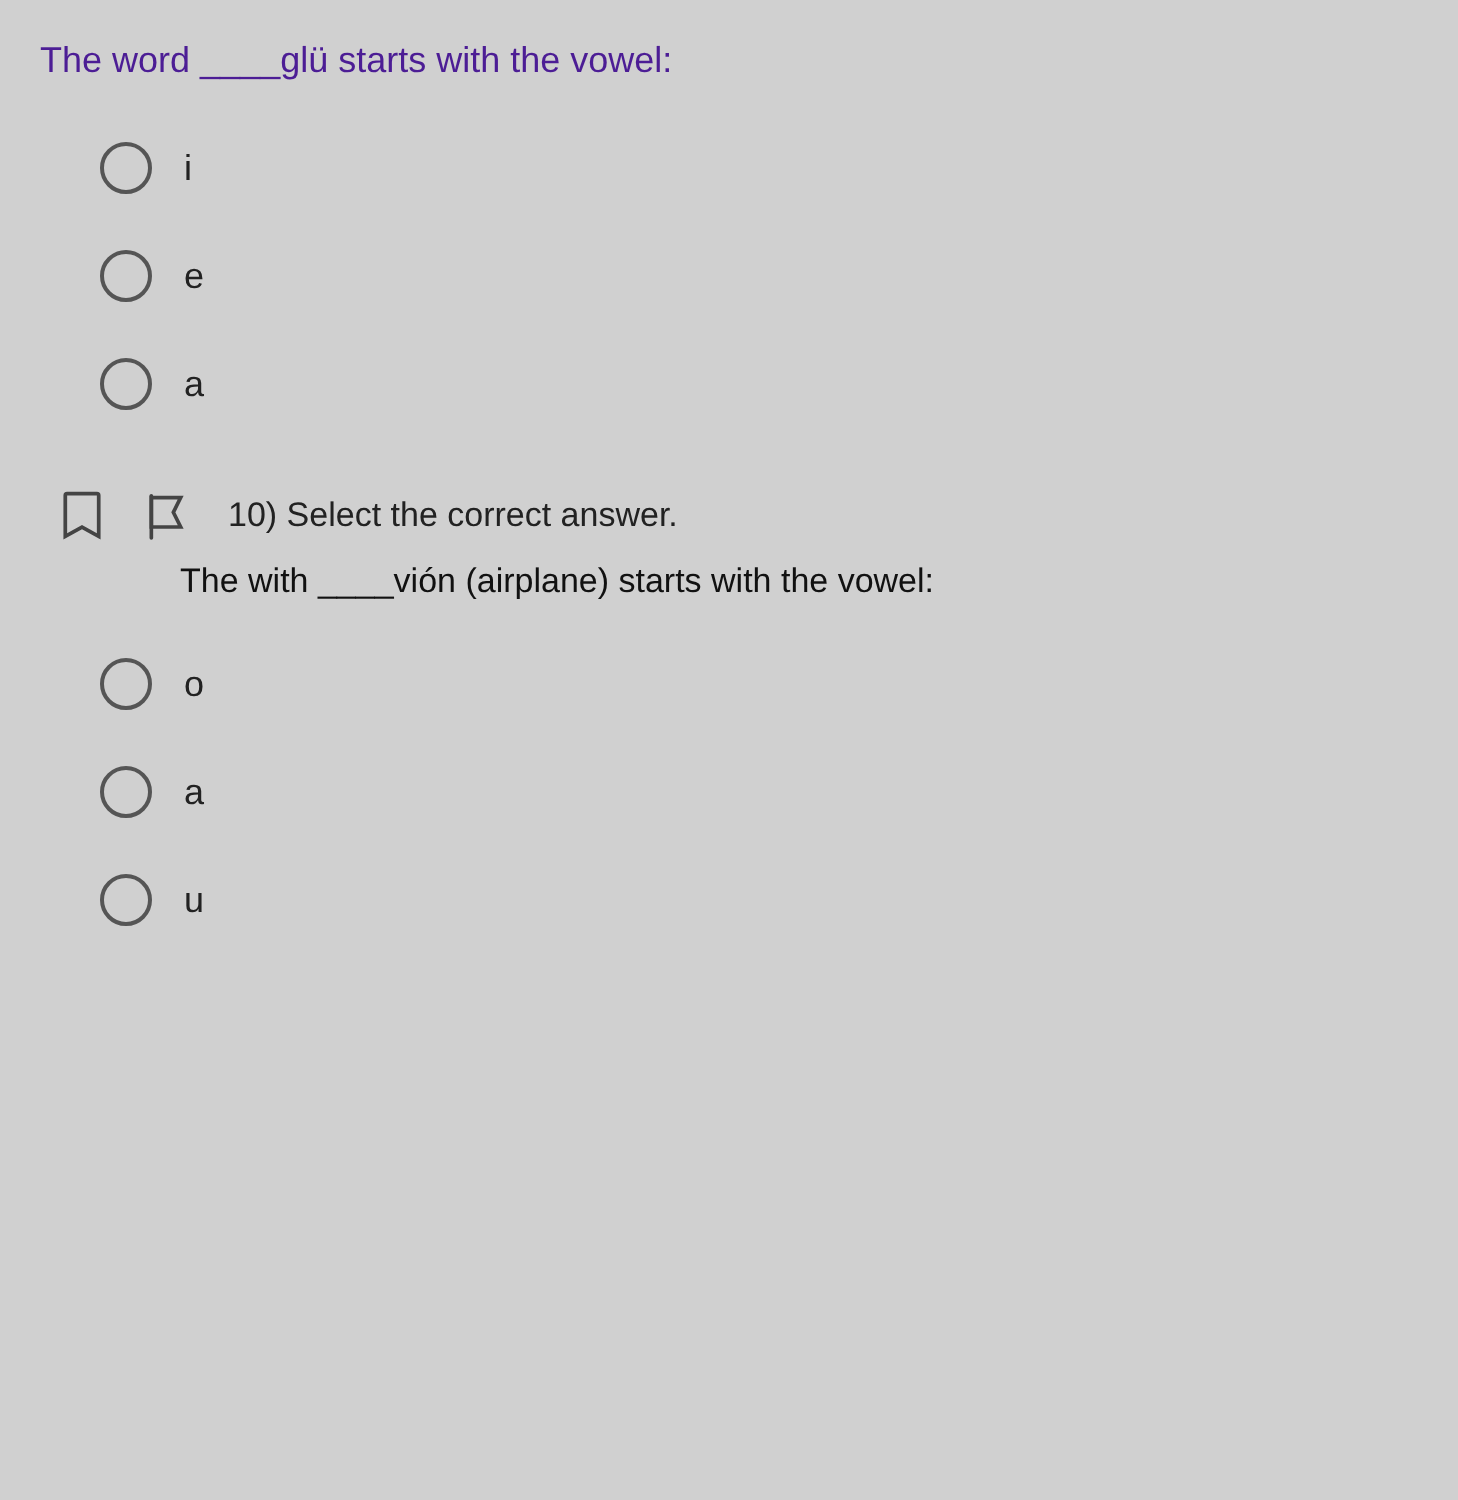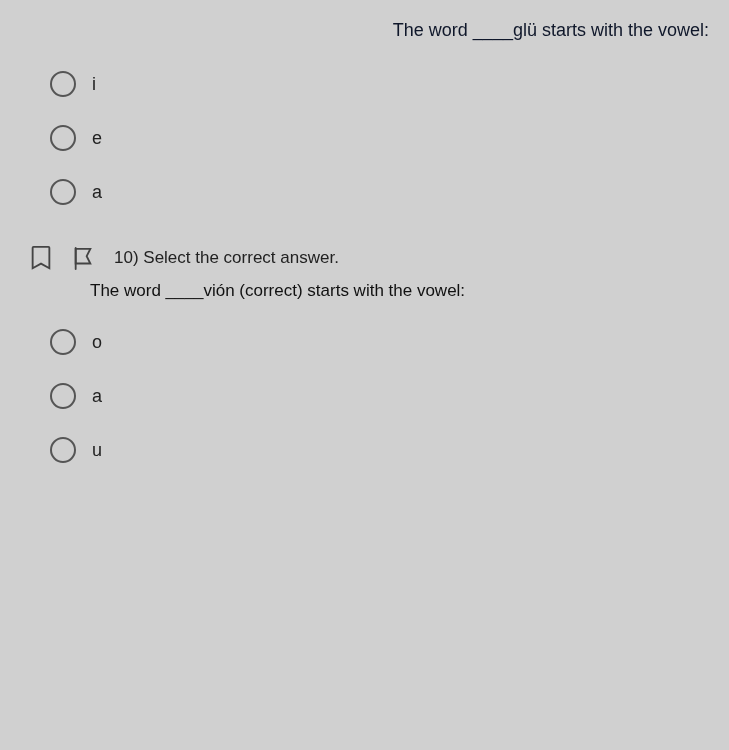--- a/index.html
+++ b/index.html
@@ -11,26 +11,26 @@
     body {
       width: 729px;
       min-height: 750px;
       background-color: #d0d0d0;
       font-family: Arial, sans-serif;
       color: #222;
       padding: 10px 20px;
     }
 
     .question-header {
-      text-align: right;
+      text-align: left;
       font-size: 18px;
       font-weight: 400;
       margin-bottom: 30px;
       margin-top: 10px;
-      color: #0f172a;
+      color: #4c1d95;
     }
 
     .options-list {
       list-style: none;
       margin-left: 30px;
       margin-bottom: 40px;
     }
 
     .option-item {
       display: flex;
@@ -117,21 +117,21 @@
   </svg>
 
   <svg class="icon-flag" viewBox="0 0 24 28" fill="none" xmlns="http://www.w3.org/2000/svg">
     <path d="M4 3 L4 26" stroke="#444" stroke-width="2" stroke-linecap="round"></path>
     <path d="M4 4 L20 4 L16 12 L20 20 L4 20 Z" stroke="#444" stroke-width="2" fill="none"></path>
   </svg>
 
   <span class="question-number-label">10) Select the correct answer.</span>
 </div>
 
-<div class="question-sub-header">The word ____vión (correct) starts with the vowel:</div>
+<div class="question-sub-header">The with ____vión (airplane) starts with the vowel:</div>
 
 <ul class="options-list-2">
   <li class="option-item">
     <div class="radio-circle"></div>
     <span class="option-label">o</span>
   </li>
   <li class="option-item">
     <div class="radio-circle"></div>
     <span class="option-label">a</span>
   </li>

